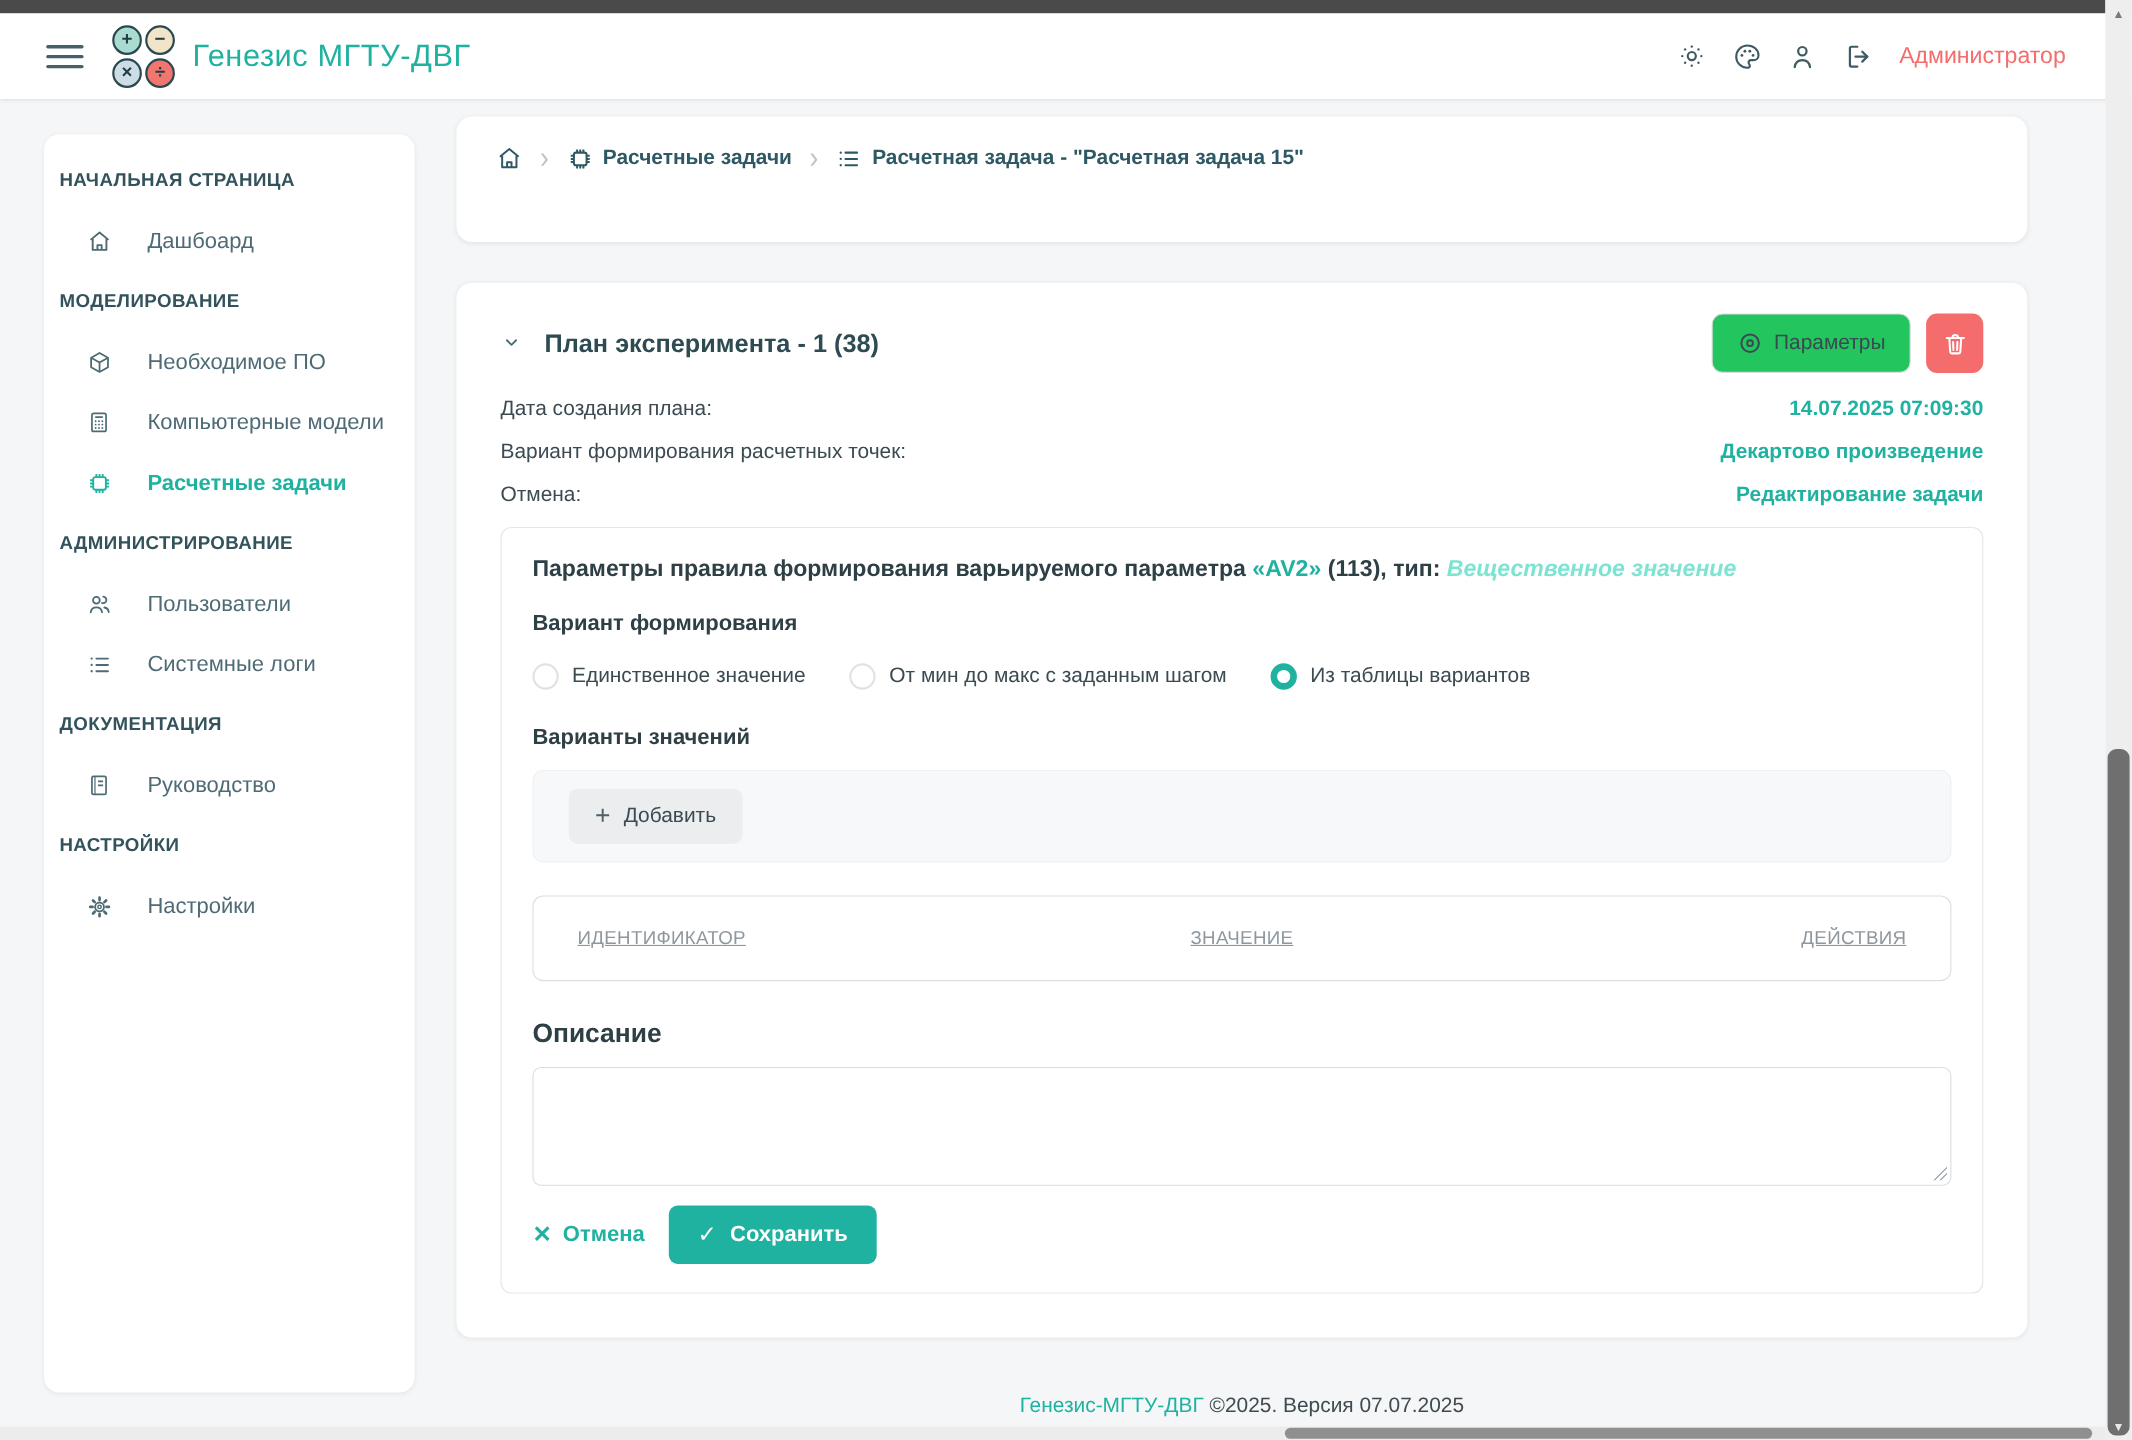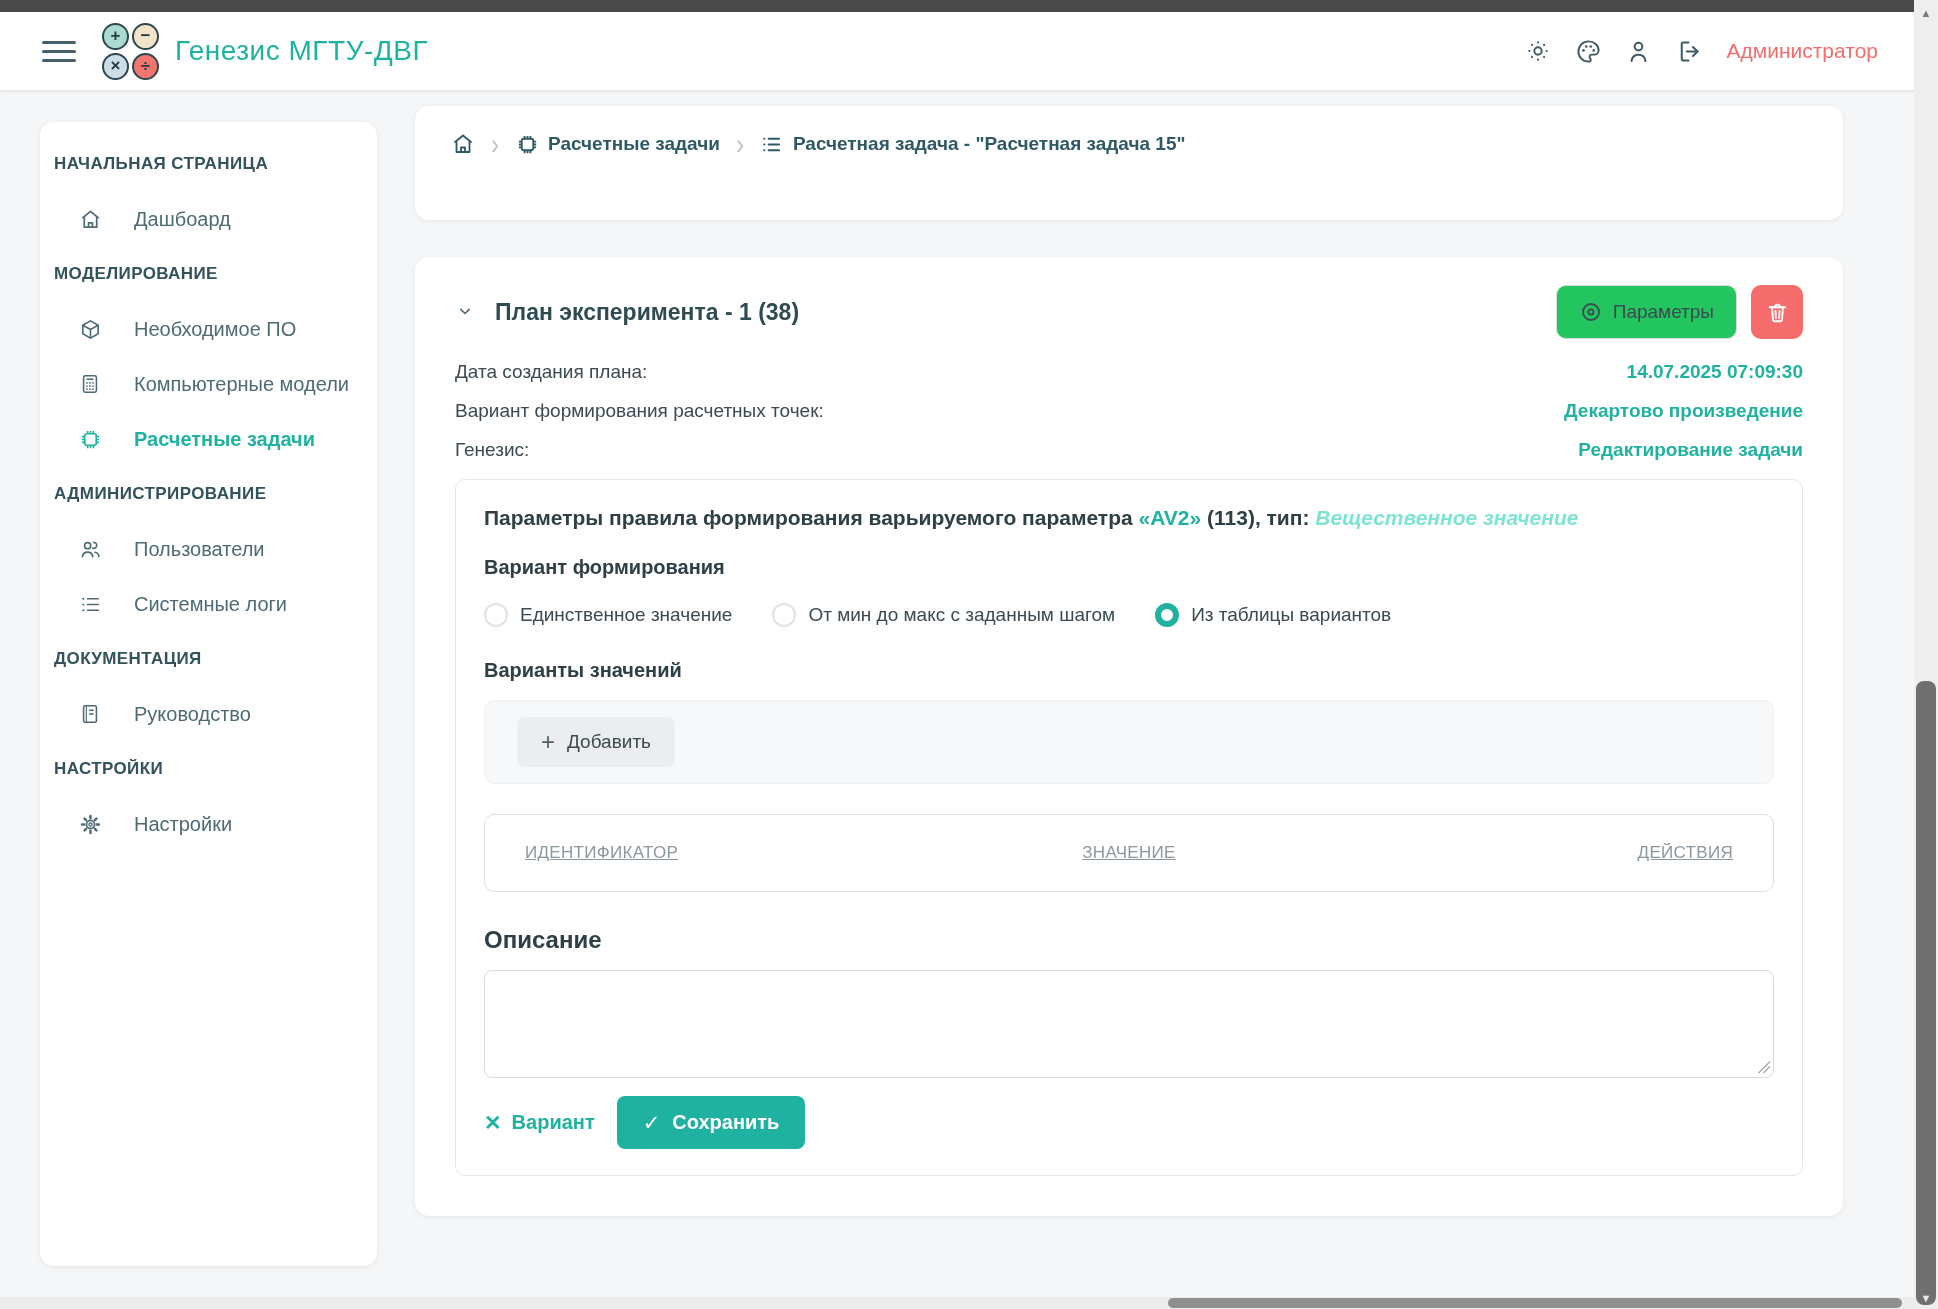--- a/index.html
+++ b/index.html
@@ -364,21 +364,21 @@
       <div class="info-rows">
         <div class="info-row">
           <span class="info-label">Дата создания плана:</span>
           <span class="info-value">14.07.2025 07:09:30</span>
         </div>
         <div class="info-row">
           <span class="info-label">Вариант формирования расчетных точек:</span>
           <span class="info-value">Декартово произведение</span>
         </div>
         <div class="info-row">
-          <span class="info-label">Генезис:</span>
+          <span class="info-label">Отмена:</span>
           <span class="info-value">Редактирование задачи</span>
         </div>
       </div>
 
       <div class="rule-card">
         <div class="rule-title">
           <span>Параметры правила формирования варьируемого параметра</span>
           <span class="code">«AV2»</span>
           <span>(113), тип:</span>
           <span class="ptype">Вещественное значение</span>
@@ -418,30 +418,34 @@
 
         <div class="desc-label">Описание</div>
         <div class="desc-wrap">
           <textarea class="desc-area" style=""></textarea>
           <span class="resize-grip"></span>
         </div>
 
         <div class="form-actions">
           <button class="btn-cancel">
             <span class="x">✕</span>
-            <span>Вариант</span>
+            <span>Отмена</span>
           </button>
           <button class="btn-save">
             <span class="chk">✓</span>
             <span>Сохранить</span>
           </button>
         </div>
       </div>
     </div>
 
+    <div class="footer">
+      <span class="brand">Генезис-МГТУ-ДВГ</span>
+      <span>©2025. Версия 07.07.2025</span>
+    </div>
   </main>
 </div>
 
 <div class="vscroll">
   <span class="arrow up">▲</span>
   <span class="thumb"></span>
   <span class="arrow down">▼</span>
 </div>
 <div class="hscroll">
   <span class="thumb"></span>

